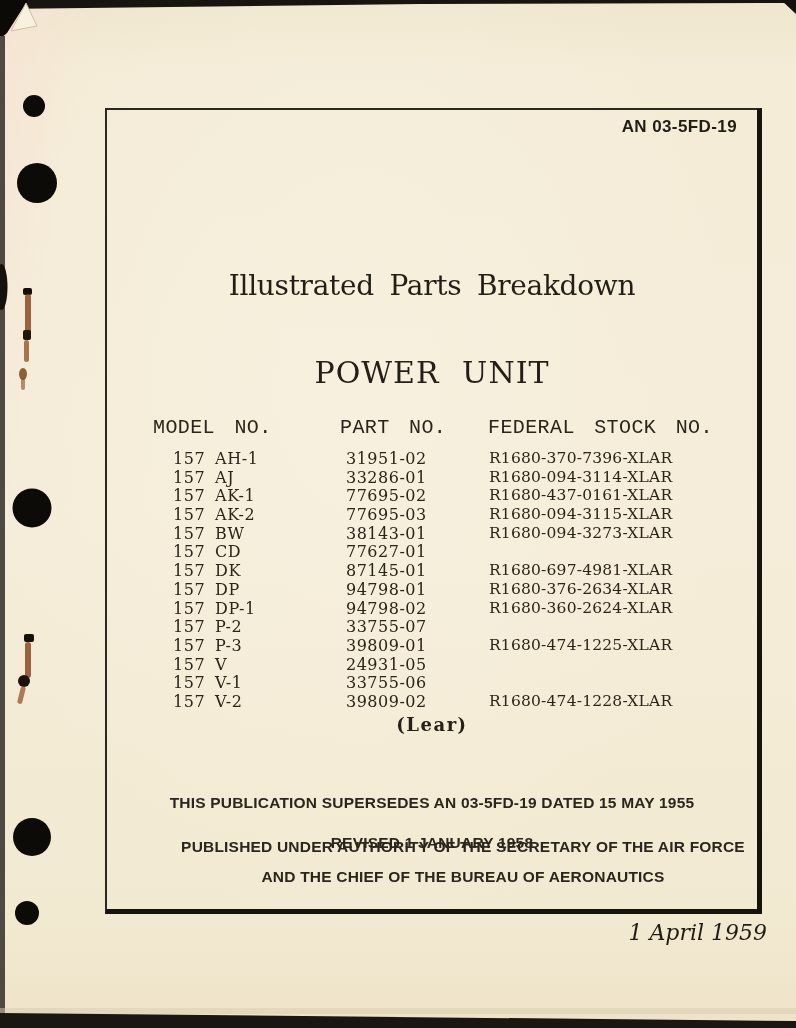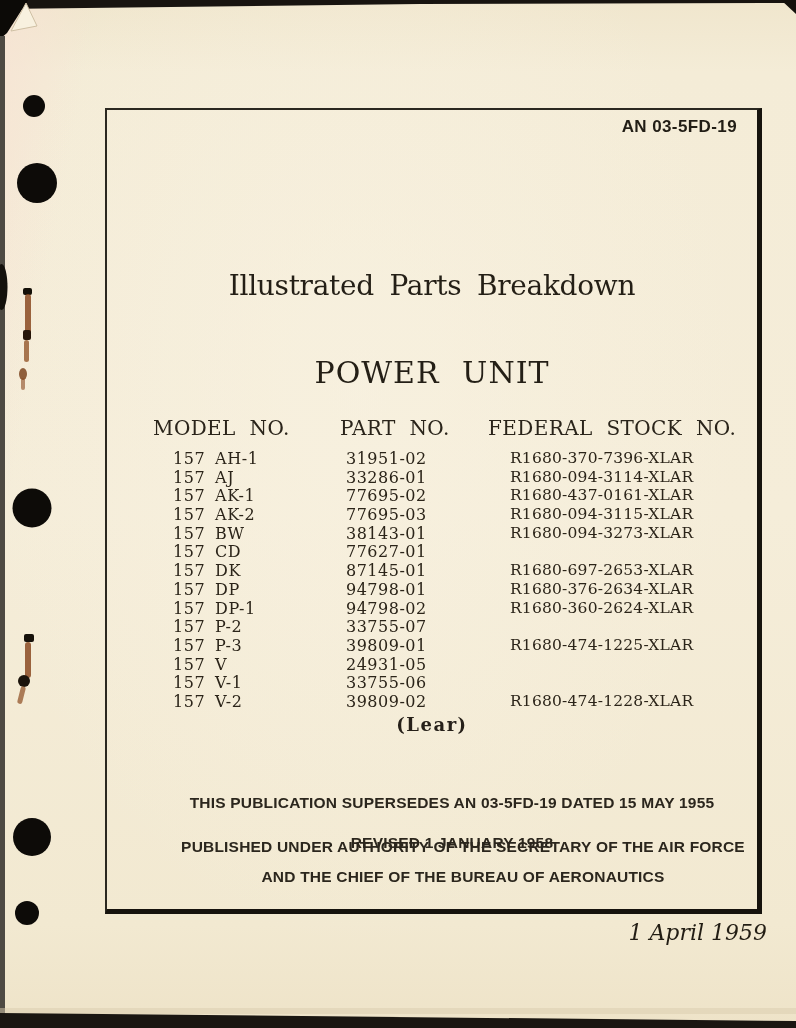--- a/index.html
+++ b/index.html
@@ -14,32 +14,32 @@
   .frame{position:absolute;left:105px;top:108px;width:650px;height:799px;
     border-top:2px solid #2b2820;border-left:2px solid #2b2820;
     border-right:5px solid #16130d;border-bottom:5px solid #16130d;}
   .abs{position:absolute;line-height:1;white-space:nowrap;}
   .ctr{left:106px;width:652px;text-align:center;}
   .doc-number{top:118px;right:59px;font-family:Liberation Sans, sans-serif;
     font-weight:bold;font-size:17px;letter-spacing:.4px;color:#211d15;}
   .title{top:272px;font-size:28px;letter-spacing:-.3px;word-spacing:7px;color:#241f16;}
   .subtitle{top:358px;font-size:30px;letter-spacing:1px;word-spacing:12px;color:#241f16;}
   .thead span{position:absolute;top:0;font-size:20px;word-spacing:7px;letter-spacing:.4px;color:#2a241a;}
-  .thead{top:418px;left:106px;width:652px;height:22px;}
+  .thead{top:418px;left:106px;width:652px;height:22px;font-family:Liberation Mono, monospace;}
   .h0{left:47px;} .h1{left:234px;} .h2{left:382px;}
   .table-rows{position:absolute;top:443px;left:106px;width:652px;margin-top:6px;}
   .row{position:relative;height:18.7px;}
   .row .c{position:absolute;top:0;font-size:16px;color:#2b2419;}
   .c0{left:67px;word-spacing:4px;letter-spacing:.6px;}
   .c1{left:240px;letter-spacing:.5px;}
-  .c2{left:404px;font-size:15.5px !important;letter-spacing:.2px;}
+  .c2{left:383px;font-size:15.5px !important;letter-spacing:.2px;}
   .lear{top:716px;font-size:18px;font-weight:bold;letter-spacing:1.5px;}
   .sans-block{font-family:"Liberation Sans","DejaVu Sans",sans-serif;font-weight:bold;
     font-size:15.5px;letter-spacing:.2px;color:#2b261d;white-space:pre-line;}
-  .supersedes{top:773px;line-height:20px;margin-left:20px;}
+  .supersedes{top:773px;line-height:20px;}
   .authority{top:824px;line-height:15px;margin-left:31px;}
   .date{top:922px;right:29px;font-size:22px;font-style:italic;color:#221d14;}
 </style>
 </head>
 <body>
 
 <div class="page">
 
   <svg class="artifacts" viewBox="0 0 796 1028">
     <polygon points="0,0 796,0 796,3 420,4 0,9" fill="#181410"></polygon>
@@ -114,21 +114,21 @@
       <span class="c c2">R1680-094-3273-XLAR</span>
     </div>
       <div class="row">
       <span class="c c0">157 CD</span>
       <span class="c c1">77627-01</span>
       <span class="c c2"></span>
     </div>
       <div class="row">
       <span class="c c0">157 DK</span>
       <span class="c c1">87145-01</span>
-      <span class="c c2">R1680-697-2653-XLAR</span>
+      <span class="c c2">R1680-697-4981-XLAR</span>
     </div>
       <div class="row">
       <span class="c c0">157 DP</span>
       <span class="c c1">94798-01</span>
       <span class="c c2">R1680-376-2634-XLAR</span>
     </div>
       <div class="row">
       <span class="c c0">157 DP-1</span>
       <span class="c c1">94798-02</span>
       <span class="c c2">R1680-360-2624-XLAR</span>

